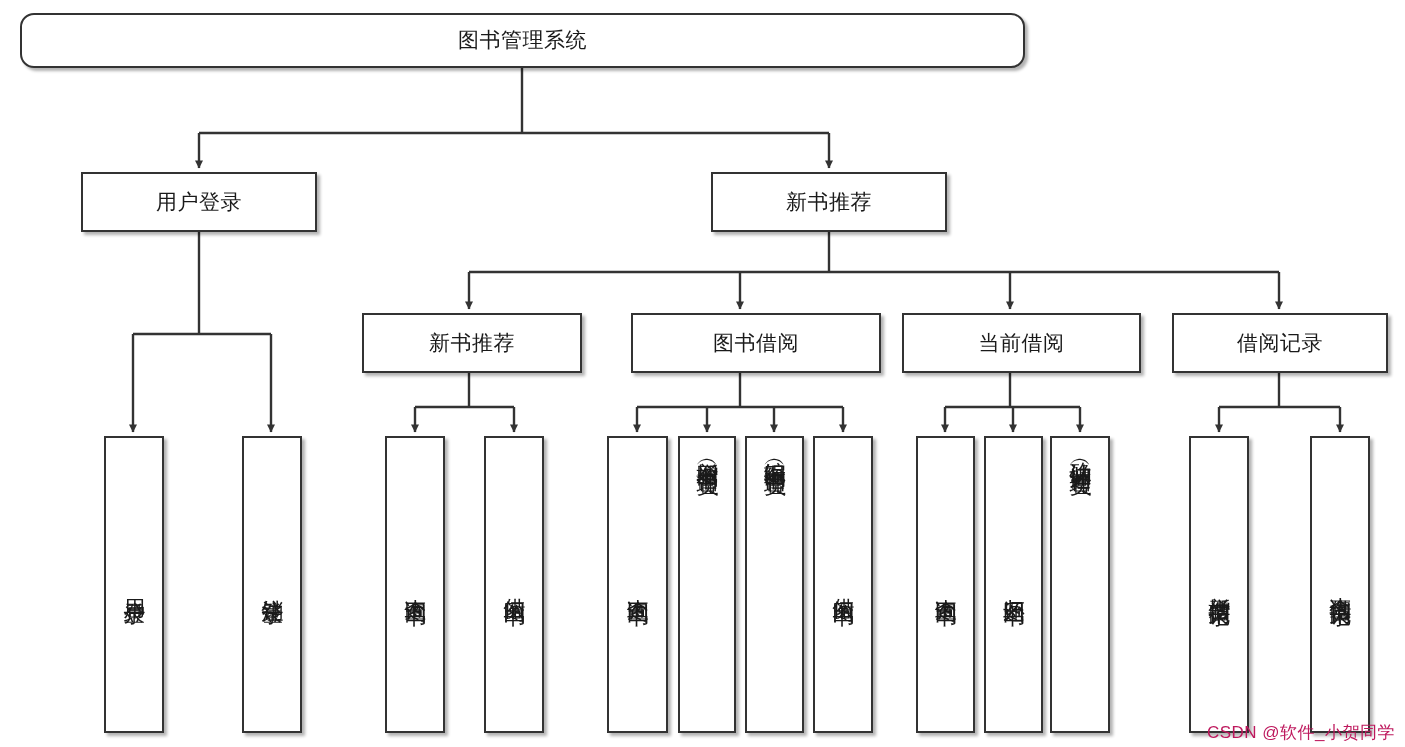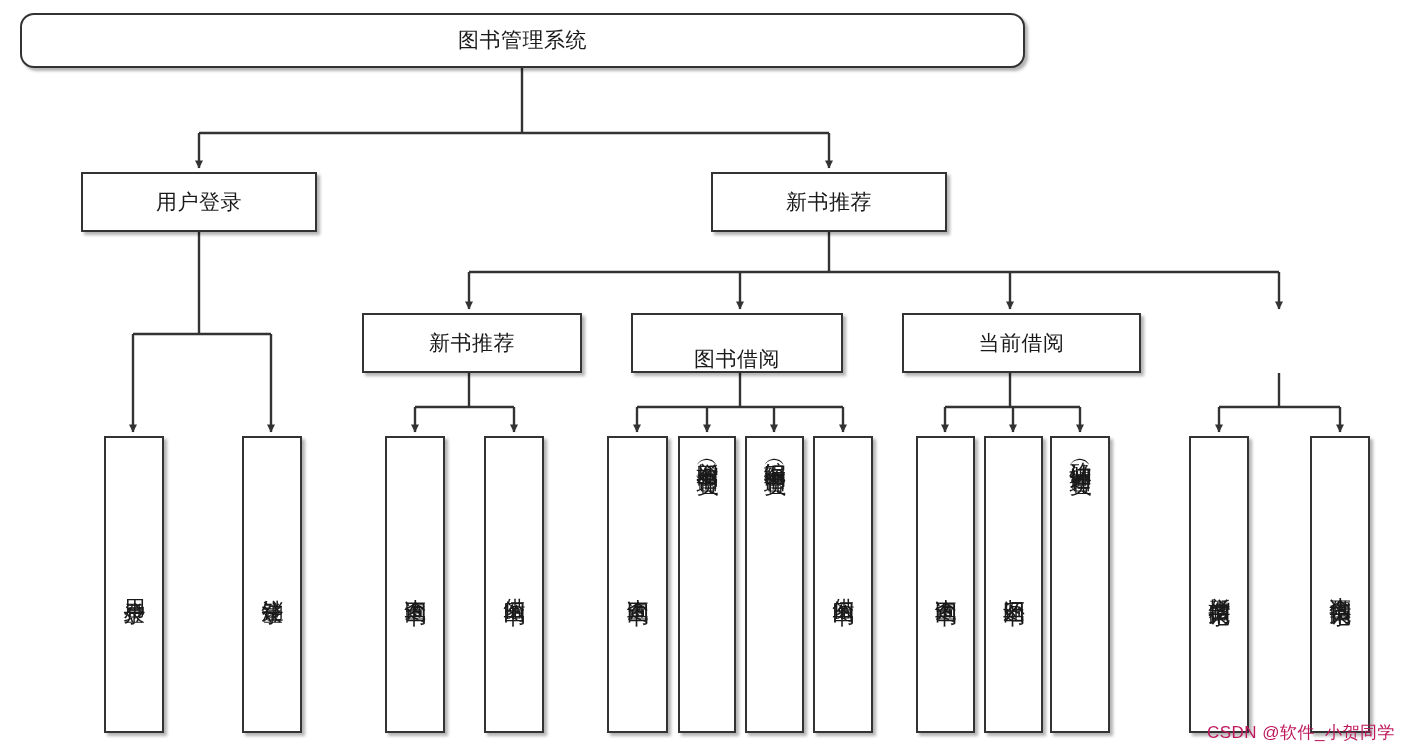--- a/index.html
+++ b/index.html
@@ -138,26 +138,29 @@
   <div class="node horizontal" style="left: 81px; top: 172px; width: 236px; height: 60px;">
     <span class="label">用户登录</span>
   </div>
   <div class="node horizontal" style="left: 711px; top: 172px; width: 236px; height: 60px;">
     <span class="label">新书推荐</span>
   </div>
 
   <div class="node horizontal" style="left: 362px; top: 313px; width: 220px; height: 60px;">
     <span class="label">新书推荐</span>
   </div>
-  <div class="node horizontal" style="left: 631px; top: 313px; width: 212px; height: 60px; align-items: flex-end;">
+  <div class="node horizontal" style="left: 631px; top: 313px; width: 250px; height: 60px;">
     <span class="label">图书借阅</span>
   </div>
   <div class="node horizontal" style="left: 902px; top: 313px; width: 239px; height: 60px;">
     <span class="label">当前借阅</span>
   </div>
+  <div class="node horizontal" style="left: 1172px; top: 313px; width: 216px; height: 60px;">
+    <span class="label">借阅记录</span>
+  </div>
 
   <div class="node vertical centered" style="left: 104px; top: 436px; width: 60px; height: 297px;">
     <span class="label">用户登录</span>
   </div>
   <div class="node vertical centered" style="left: 242px; top: 436px; width: 60px; height: 297px;">
     <span class="label">注销登录</span>
   </div>
   <div class="node vertical centered" style="left: 385px; top: 436px; width: 60px; height: 297px;">
     <span class="label">查询图书</span>
   </div>

